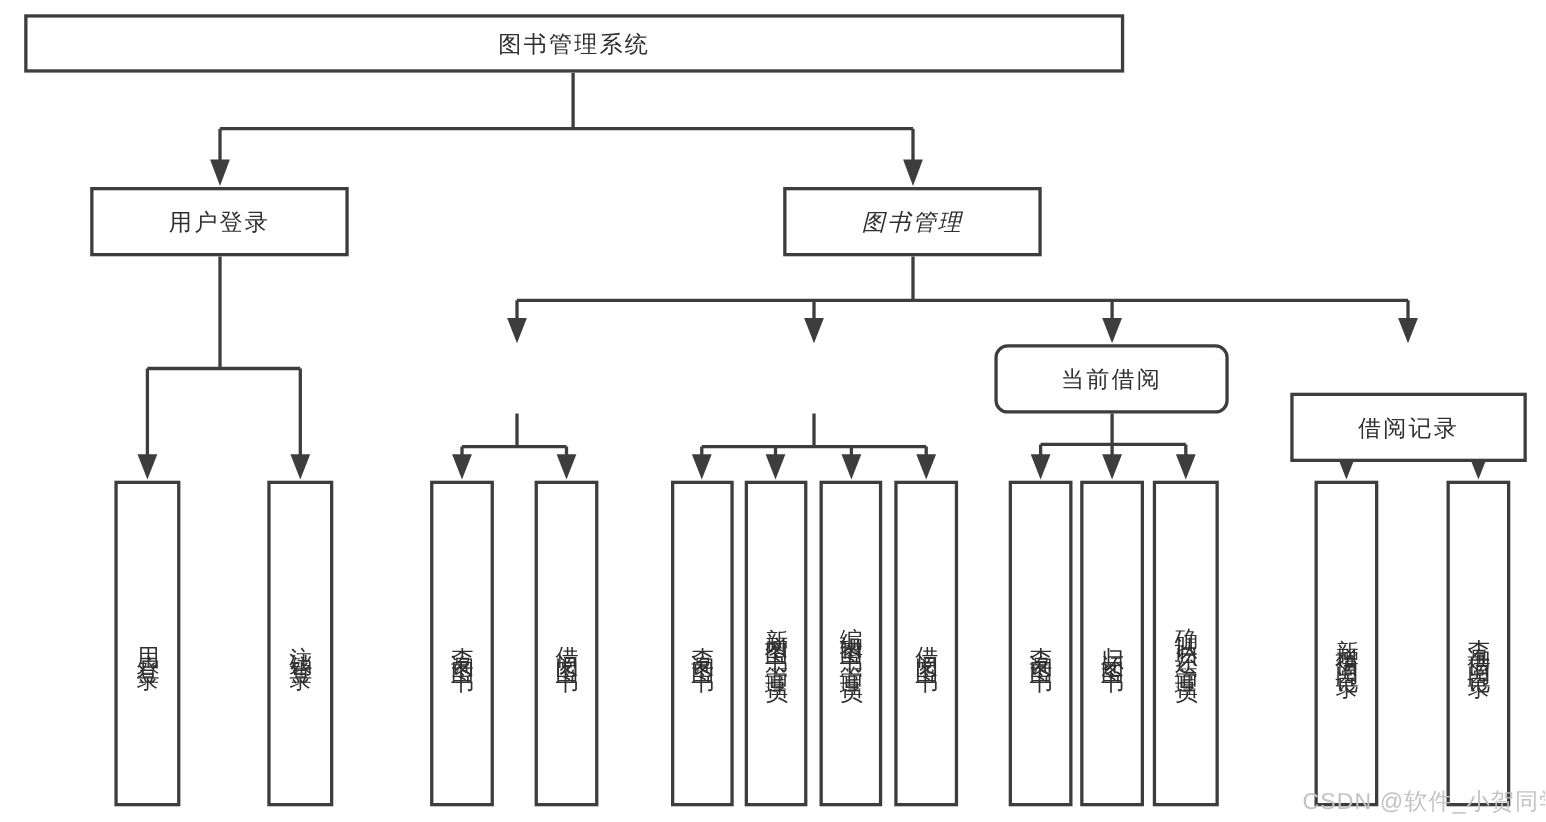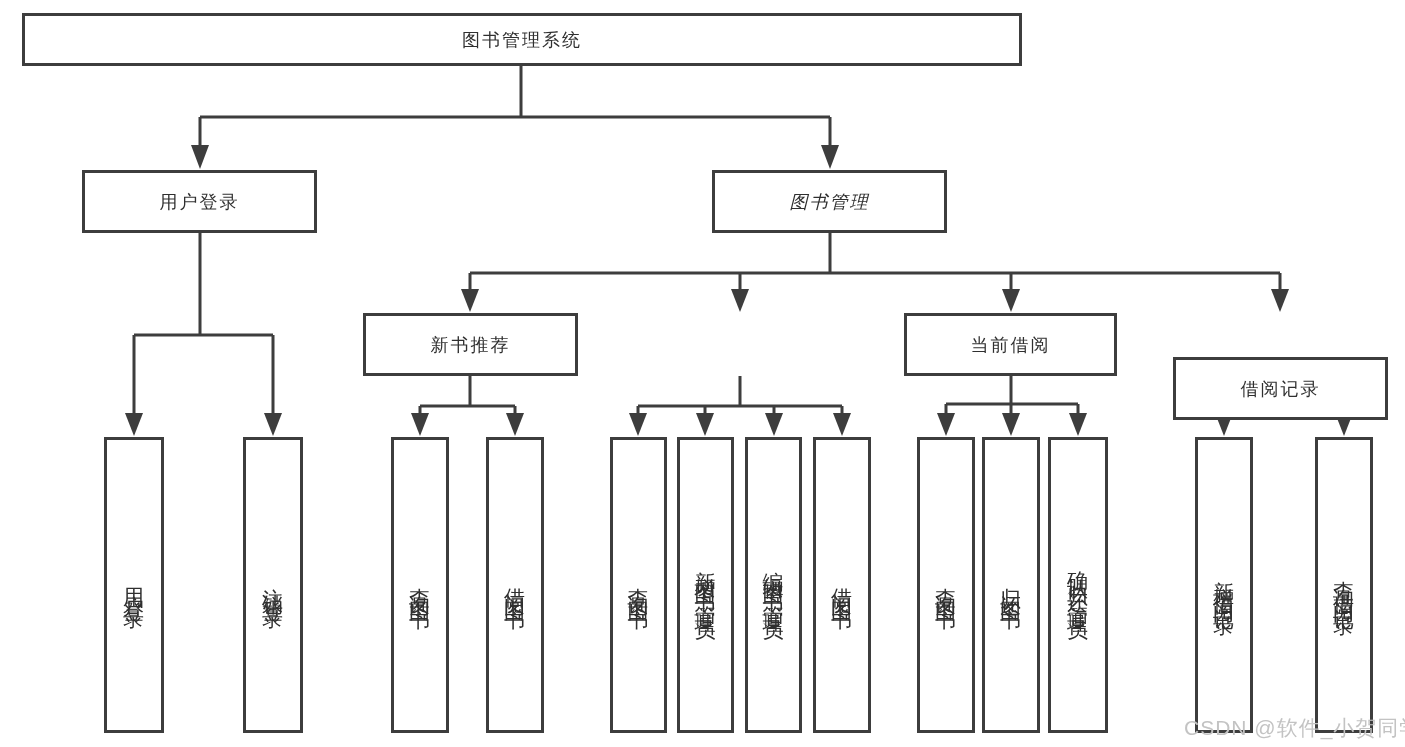--- a/index.html
+++ b/index.html
@@ -27,21 +27,21 @@
   .connectors polygon { fill: currentColor; stroke: none; }
   .box {
     position: absolute;
     box-sizing: border-box;
     border: 3px solid var(--line);
     background: var(--bg);
     display: flex;
     align-items: center;
     justify-content: center;
     color: var(--text);
-    font-size: 18px;
+    font-size: 21px;
     letter-spacing: 2px;
     text-align: center;
     z-index: 2;
   }
   .vbox {
     writing-mode: vertical-rl;
     letter-spacing: 7px;
     line-height: 1;
     font-size: 21px;
   }
@@ -101,22 +101,21 @@
     <polygon points="1069,413 1087,413 1078,436"></polygon>
     <polygon points="1215,413 1233,413 1224,436"></polygon>
     <polygon points="1335,413 1353,413 1344,436"></polygon>
   </svg>
 
   <div class="box" style="left:22px; top:13px; width:1000px; height:53px;">图书管理系统</div>
 
   <div class="box" style="left:82px; top:170px; width:235px; height:63px;">用户登录</div>
   <div class="box" style="left:712px; top:170px; width:235px; height:63px;font-style:italic;">图书管理</div>
 
-  <div class="box" style="left:363px; top:313px; width:215px; height:63px;">新书推荐</div>
-  <div class="box" style="left:904px; top:313px; width:213px; height:63px;">当前借阅</div>
+  <div class="box" style="left:904px; top:313px; width:213px; height:63px;border-radius:12px;">当前借阅</div>
   <div class="box" style="left:1173px; top:313px; width:215px; height:63px;margin-top:44px;">借阅记录</div>
 
   <div class="box vbox" style="left:104px; top:437px; width:60px; height:296px;">用户登录</div>
   <div class="box vbox" style="left:243px; top:437px; width:60px; height:296px;">注销登录</div>
 
   <div class="box vbox" style="left:391px; top:437px; width:58px; height:296px;">查询图书</div>
   <div class="box vbox" style="left:486px; top:437px; width:58px; height:296px;">借阅图书</div>
 
   <div class="box vbox" style="left:610px; top:437px; width:57px; height:296px;">查询图书</div>
   <div class="box vbox" style="left:677px; top:437px; width:57px; height:296px;">新增图书（管理员）</div>

